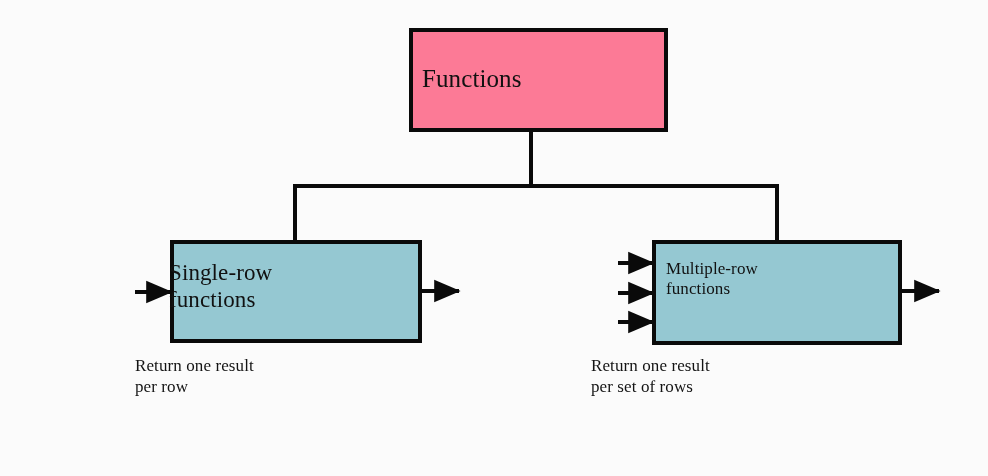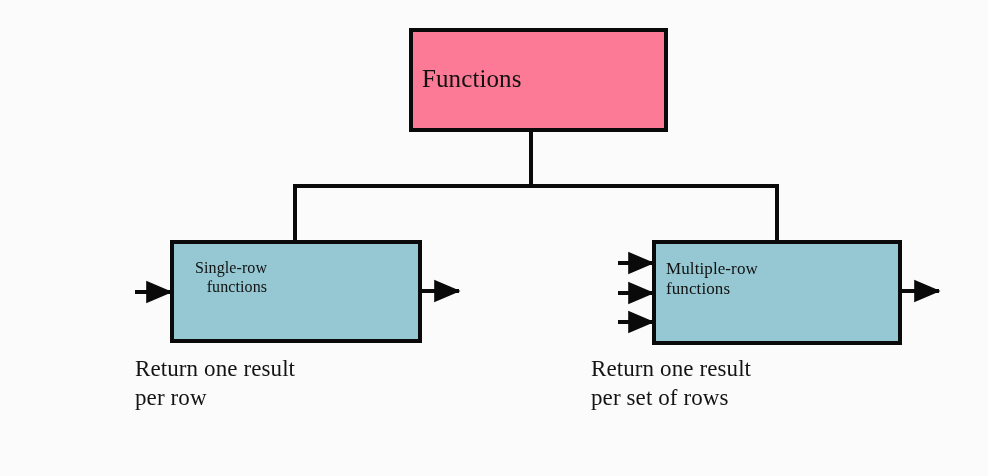--- a/index.html
+++ b/index.html
@@ -40,21 +40,21 @@
     font-family: "Liberation Serif", "DejaVu Serif", serif;
     font-weight: normal;
     line-height: 1.18;
     white-space: pre-line;
     letter-spacing: 0.1px;
   }
   .caption {
     position: absolute;
     color: #141414;
     font-family: "Liberation Serif", "DejaVu Serif", serif;
-    font-size: 23px;
+    font-size: 17px;
     line-height: 1.25;
     white-space: pre-line;
     letter-spacing: 0.1px;
   }
   #box-functions {
     left: 369px;
     top: 28px;
     width: 259px;
     height: 104px;
     background: #fc7a96;
@@ -65,24 +65,23 @@
     font-size: 25px;
   }
   #box-single-row {
     left: 130px;
     top: 240px;
     width: 252px;
     height: 103px;
     background: #95c8d2;
   }
   #label-single-row {
-    left: 155px;
+    left: 129px;
     top: 259px;
-    font-size: 16px;
-    text-align: right;
+    font-size: 23px;
   }
   #box-multiple-row {
     left: 612px;
     top: 240px;
     width: 250px;
     height: 105px;
     background: #95c8d2;
   }
   #label-multiple-row {
     left: 626px;

